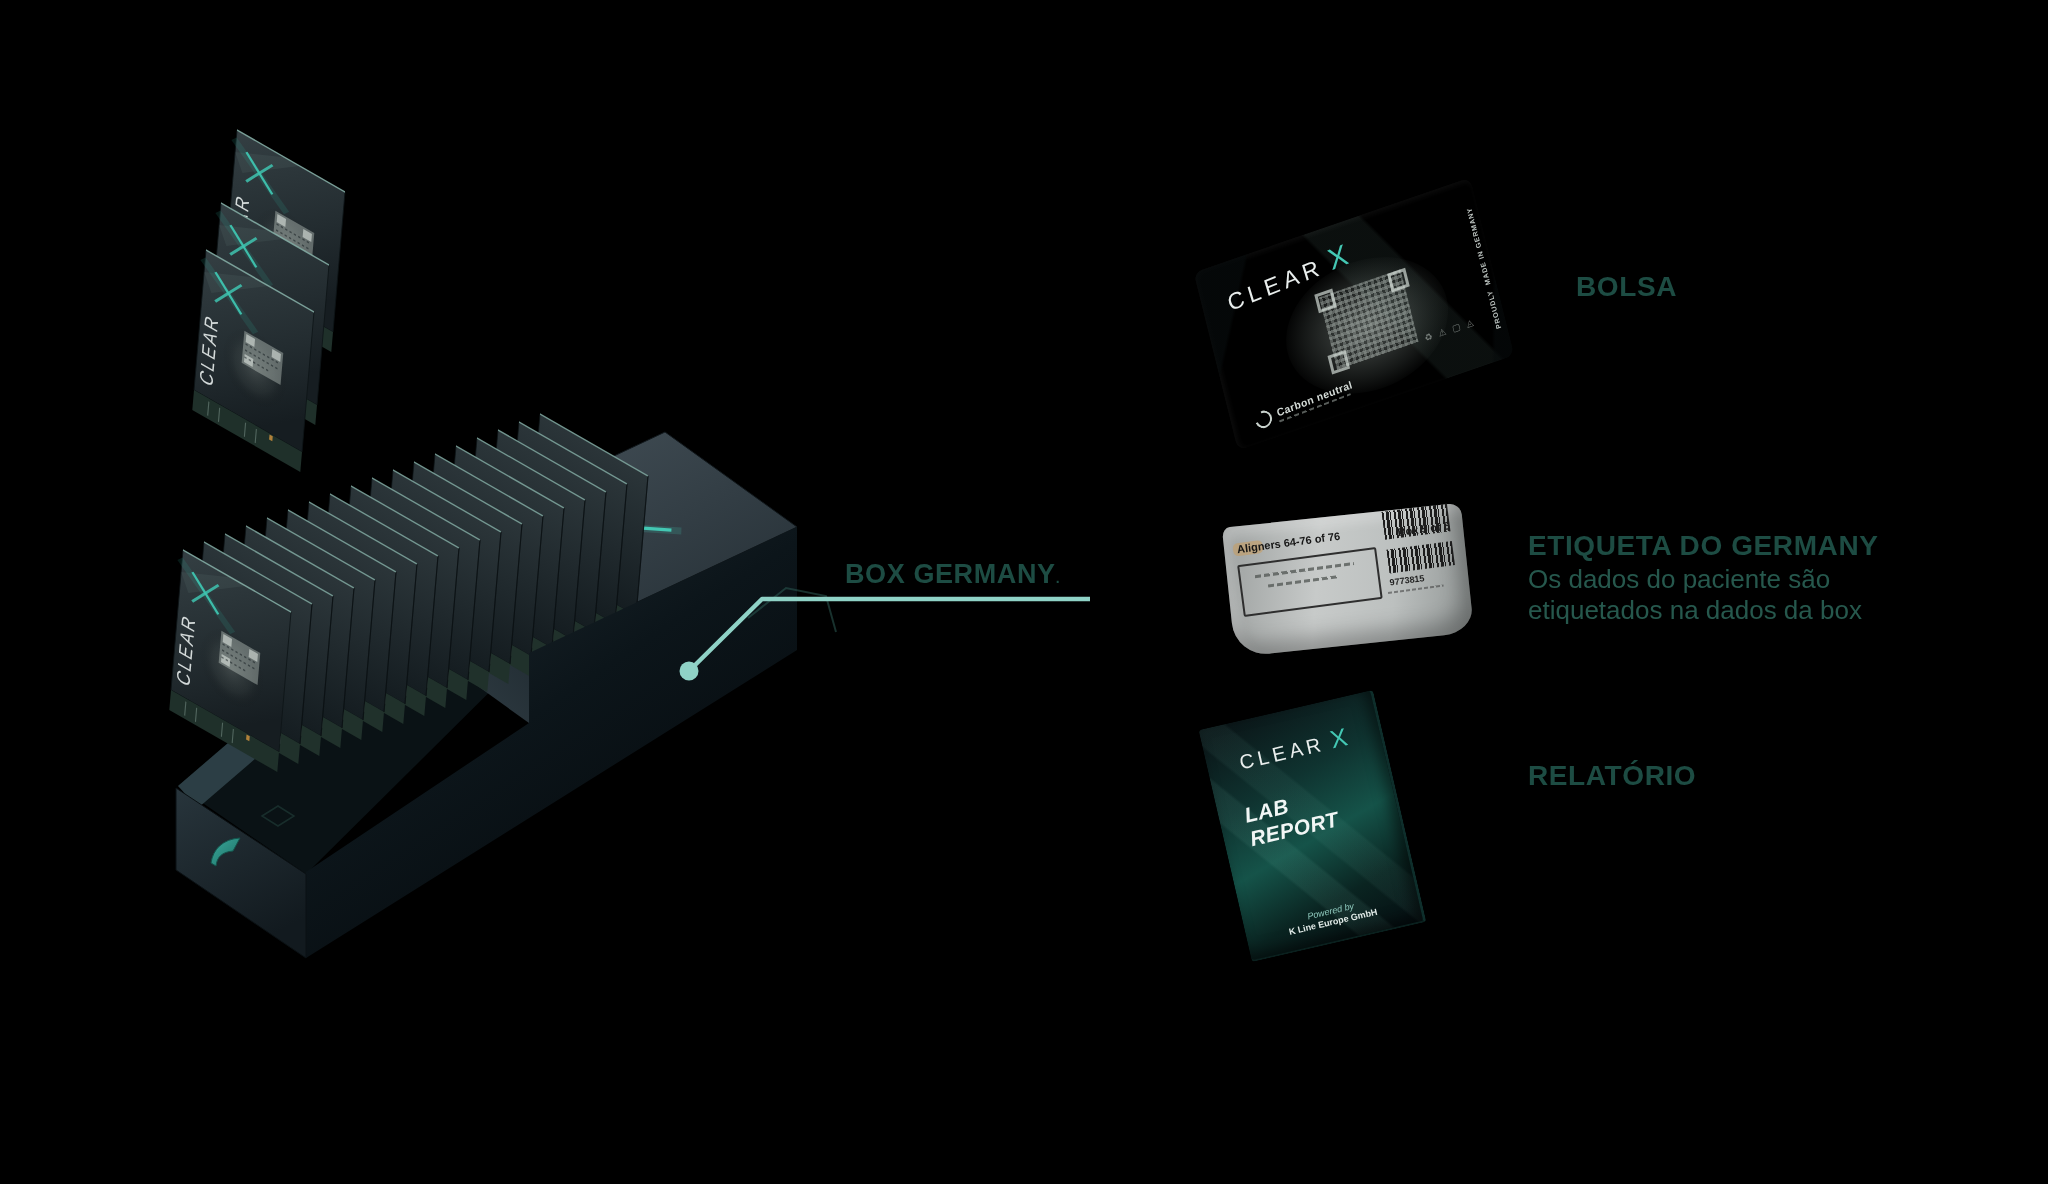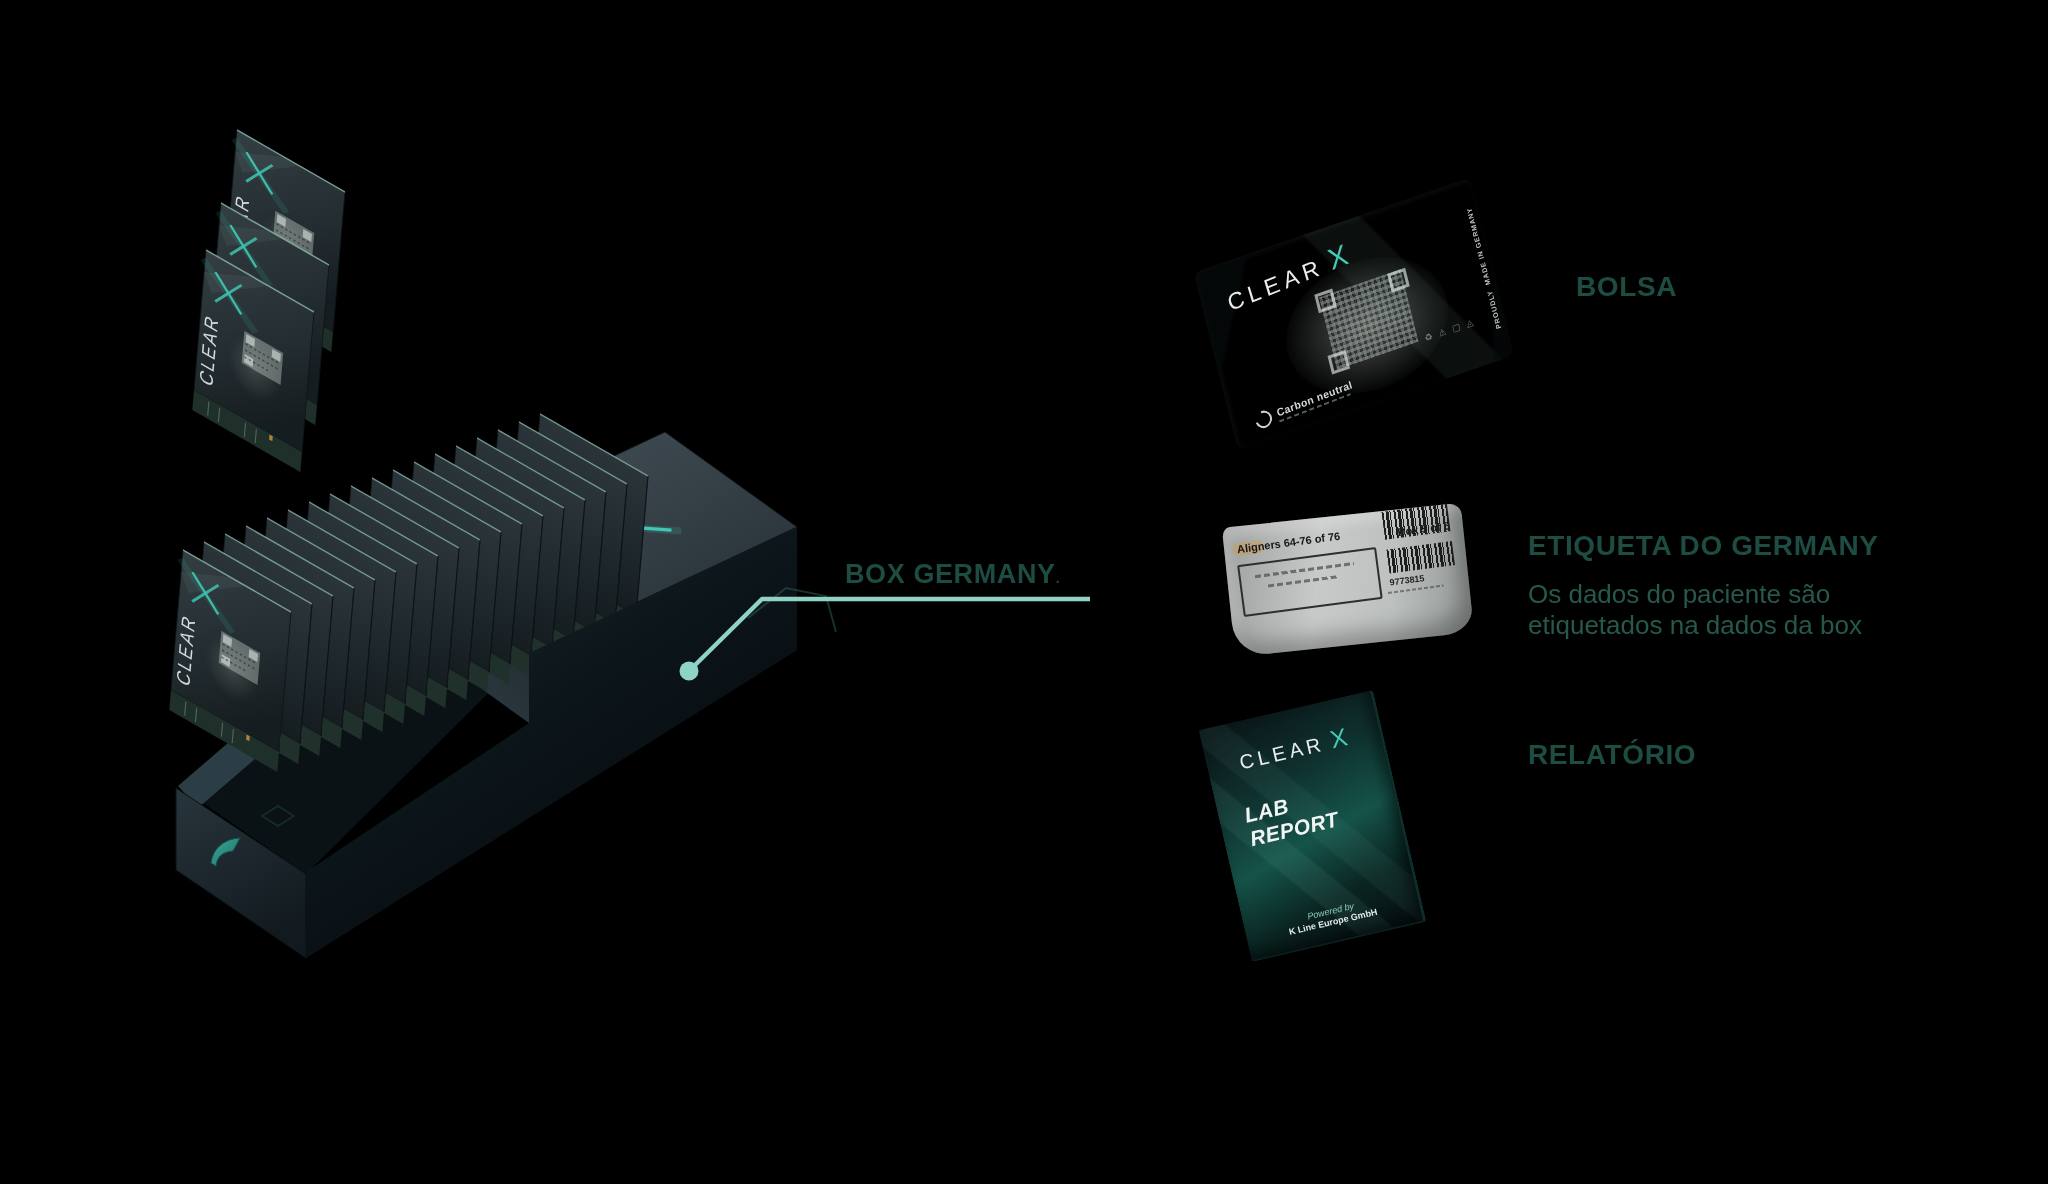--- a/index.html
+++ b/index.html
@@ -7,22 +7,22 @@
          font-family:"Liberation Sans",sans-serif;}
   .abs{position:absolute;}
 
   
   .legend-heading{font-weight:bold;font-size:28px;letter-spacing:.6px;color:#1d4c43;white-space:nowrap;}
   .legend-body{font-size:26px;line-height:31px;color:#26584d;white-space:nowrap;}
   #label-box{left:845px;top:559px;font-size:27px;}
   #label-box .suffix{font-size:14px;}
   #label-bolsa{left:1528px;top:271px;margin-left:48px;}
   #label-etiqueta{left:1528px;top:530px;}
-  #label-etiqueta .legend-body{margin-top:17px;}
-  #label-relatorio{left:1528px;top:739px;}
+  #label-etiqueta .legend-body{margin-top:2px;}
+  #label-relatorio{left:1528px;top:760px;}
 
   
   #bolsa-wrap{left:1200px;top:205px;width:310px;height:225px;}
   .bolsa{position:absolute;left:8px;top:18px;width:292px;height:182px;
     transform:rotate(-21deg) skew(-7deg,2deg);border-radius:9px;
     background:linear-gradient(152deg,#4954556 0%,#45504f 0%,#2c3637 32%,#1d2628 60%,#121a1c 100%);
     box-shadow:inset 0 0 26px rgba(0,0,0,.55), inset 2px 2px 6px rgba(255,255,255,.08);}
   .bolsa .flap{position:absolute;inset:0;border-radius:9px;
     background:linear-gradient(118deg,rgba(6,10,11,.75) 0 14%,rgba(6,10,11,0) 15%),
                linear-gradient(285deg,rgba(6,10,11,.6) 0 6%,rgba(6,10,11,0) 7%),

